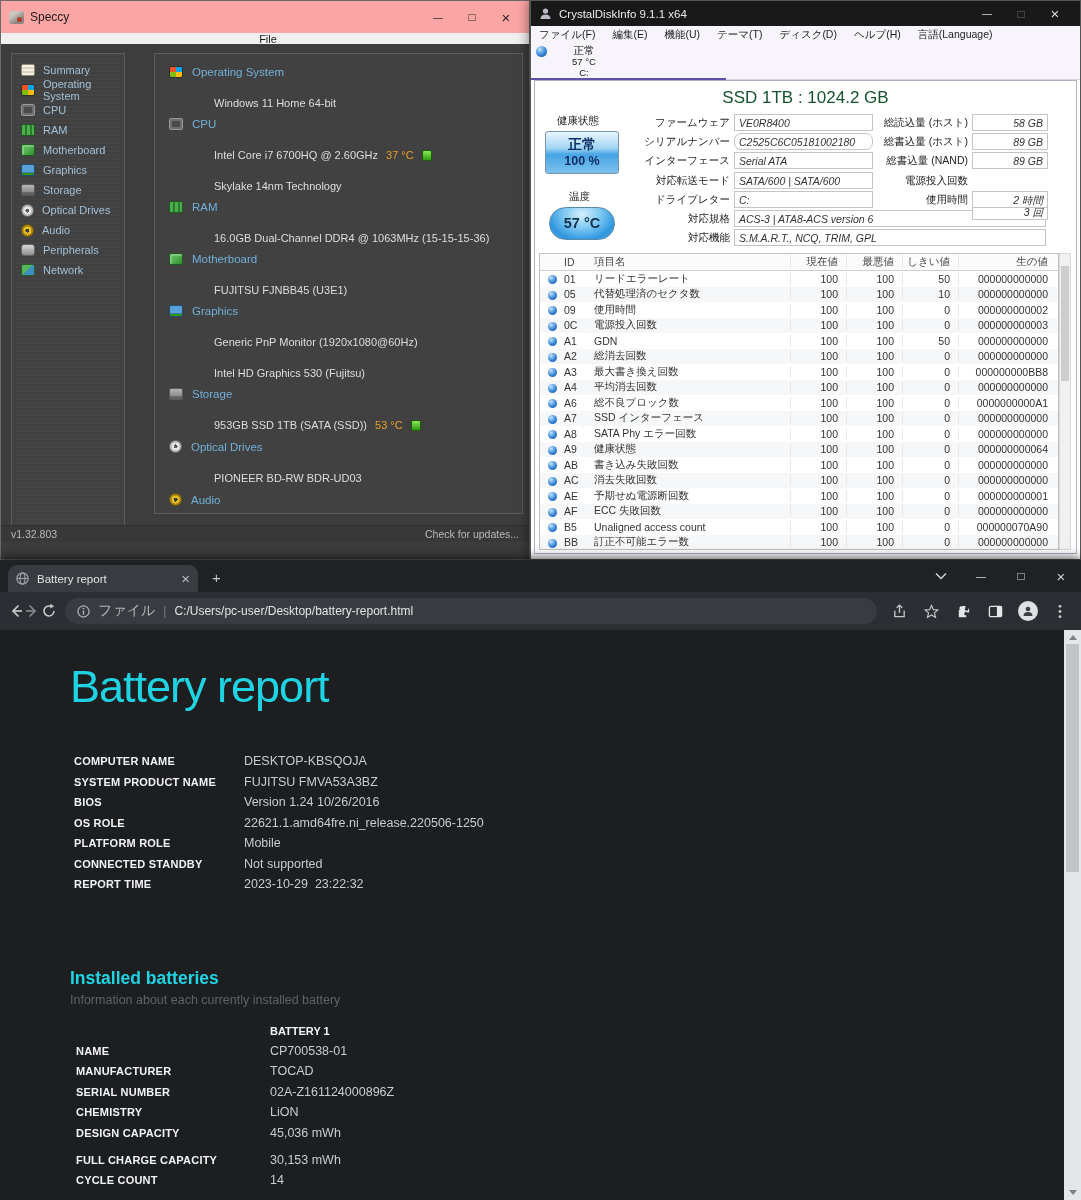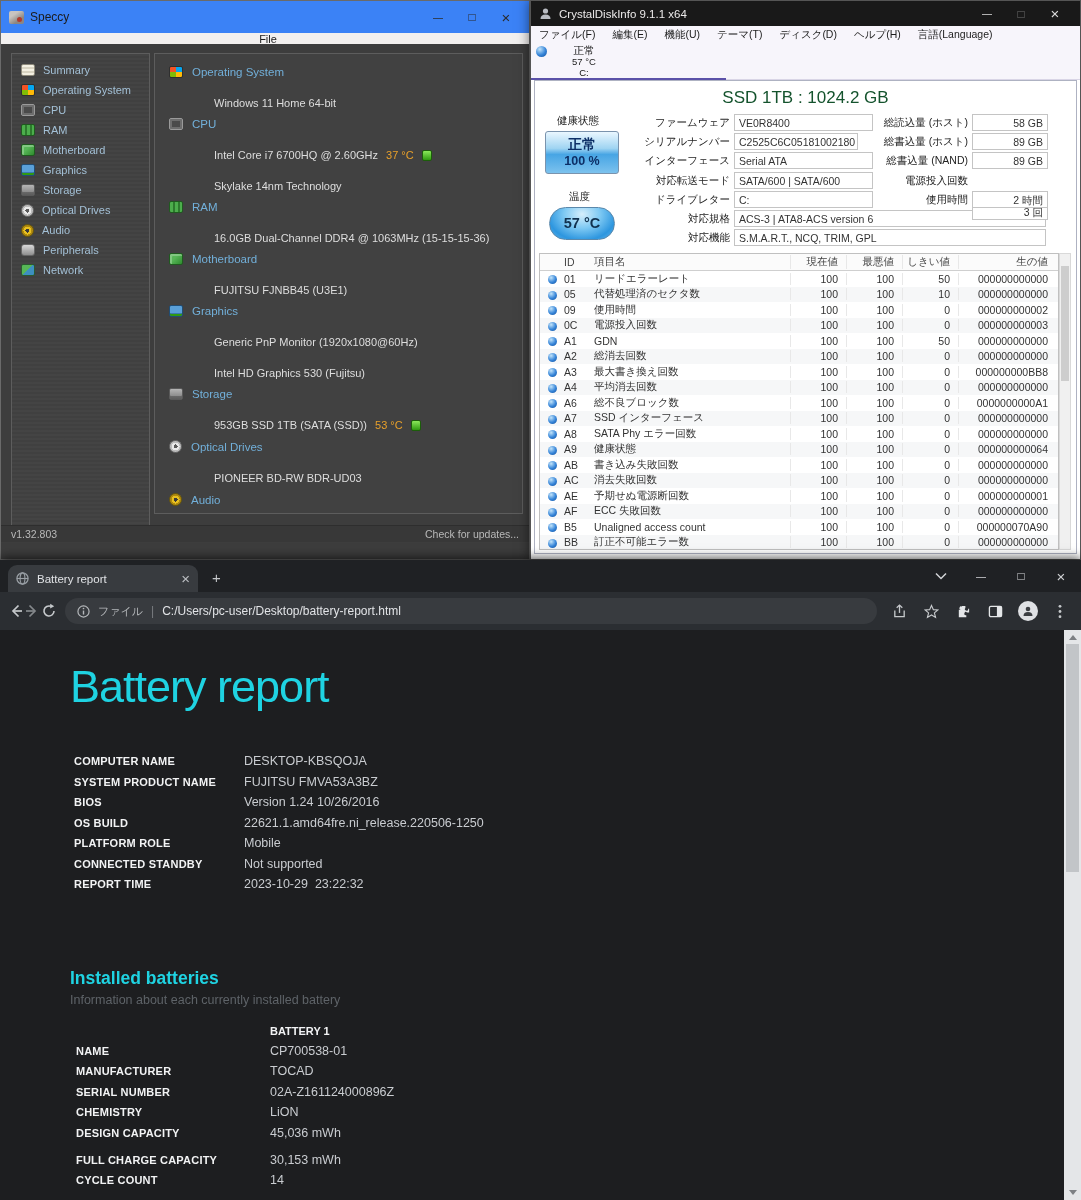--- a/index.html
+++ b/index.html
@@ -4,39 +4,39 @@
 <style>
   * { box-sizing: border-box; margin: 0; padding: 0; }
   html,body { width:1081px; height:1200px; background:#000; overflow:hidden;
               font-family:"Liberation Sans", sans-serif; }
   .canvas { position:relative; width:1081px; height:1200px; background:#101010; }
   .win { position:absolute; overflow:hidden; }
 
   
   .speccy { left:0; top:0; width:530px; height:560px; background:#3d3d3d;
             border:1px solid #6a6a6a; box-shadow:0 0 12px rgba(0,0,0,.6); }
-  .sp-titlebar { height:25px; background:#3b82f6; display:flex; align-items:center; padding:16px 6px; }
+  .sp-titlebar { height:25px; background:#fca5a5; display:flex; align-items:center; padding:16px 6px; }
   .sp-appicon { width:15px; height:13px; border-radius:2px; margin:0 6px 0 2px;
         background:linear-gradient(145deg,#c9c4bf 30%,#8d8680 70%);
         position:relative; }
   .sp-appicon::after{ content:""; position:absolute; right:2px; bottom:2px; width:5px; height:5px;
         border-radius:50%; background:#b03a2e; }
   .sp-title { font-size:12px; color:#1b1b1b; }
   .winbtns { margin-left:auto; display:flex; }
   .winbtn { width:34px; height:25px; display:flex; align-items:center; justify-content:center;
             font-size:12px; color:#2b2b2b; }
   .glyph-min::before{ content:"—"; font-size:10px; }
   .glyph-max::before{ content:"□"; font-size:12px; }
   .glyph-close::before{ content:"×"; font-size:15px; }
   .sp-menubar { height:17px; background:#f2f0ef; display:flex; align-items:center;
                 padding-left:6px; gap:16px; border-bottom:1px solid #d8d6d4;flex-direction:column; }
   .sp-menuitem { font-size:11px; color:#1b1b1b; display:inline-block; }
   .sp-menuitem::first-letter { text-decoration:underline; }
   .sp-body { position:absolute; top:43px; bottom:17px; left:0; right:0; background:#3d3d3d; }
-  .sp-sidebar { position:absolute; left:10px; top:9px; width:139px; bottom:5px;
+  .sp-sidebar { position:absolute; left:10px; top:9px; width:114px; bottom:5px;
                 border:1px solid #5d5d5d; background:#414141; padding-top:6px;
                 background-image:repeating-linear-gradient(180deg, rgba(255,255,255,.015) 0 2px, rgba(0,0,0,.02) 2px 4px); }
   .sp-sideitem { height:20px; display:flex; align-items:center; gap:8px; padding-left:9px; cursor:default; }
   .sp-sideitem span.lbl { font-size:11px; color:#a3c0d6; }
   .sp-main { position:absolute; left:153px; top:9px; right:6px; bottom:28px;
              border:1px solid #5d5d5d; background:#414141; padding:12px 0 0 14px; overflow:hidden; }
   .sp-section { margin-bottom:9px; }
   .sp-sechead { display:flex; align-items:center; gap:9px; }
   .sp-sechead .ttl { font-size:11.5px; color:#72b0da; }
   .sp-secline { font-size:11px; color:#dedede; padding-left:45px; margin-top:19px; display:flex; align-items:center; gap:8px;}
@@ -91,21 +91,21 @@
         background:linear-gradient(180deg,#eaf7ff 0%,#9fd4f2 40%,#47a5e4 55%,#7cc2ee 100%); }
   .health-btn .h1 { font-size:14px; font-weight:700; color:#0d2f66; margin-top:4px; }
   .health-btn .h2 { font-size:12.5px; font-weight:700; color:#0d2f66; }
   .temp-pill { position:absolute; left:14px; top:126px; width:66px; height:33px;
         border-radius:17px; border:1px solid #5a88ab; text-align:center; line-height:31px;
         font-size:14.5px; font-weight:700; color:#11314f; cursor:pointer;
         background:radial-gradient(ellipse at 50% 20%, #d6effc 0%, #7ec9f3 40%, #2d96df 75%, #63b5ea 100%); }
   .frow { position:absolute; height:17px; }
   .flabel { position:absolute; right:0; top:2px; font-size:10.5px; color:#222; white-space:nowrap; }
   .fbox { position:absolute; left:4px; top:0; height:17px; border:1px solid #c4c4c4; background:#fff;
-          font-size:10.5px; color:#333; padding:2px 4px 0 4px; white-space:nowrap; overflow:hidden; }
+          font-size:10.5px; color:#333; padding:2px 4px 0 4px; white-space:nowrap; overflow:hidden;font-style:italic; }
   .fbox.num { text-align:right; }
   .smart { position:absolute; left:4px; top:172px; width:520px; height:297px;
            border:1px solid #c0c0c0; font-size:10.5px; color:#333; background:#fff; overflow:hidden;}
   .srow, .shead { display:flex; align-items:center; height:15.5px; }
   .shead { height:17px; background:#fbfbfb; border-bottom:1px solid #cfcfcf; color:#444; }
   .srow:nth-child(odd) { background:#f6f7f8; }
   .scell-ball { flex:0 0 24px; text-align:center; }
   .scell-ball .ball { width:9px; height:9px; vertical-align:middle; }
   .scell-id { flex:0 0 30px; }
   .scell-name { flex:1 1 auto; }
@@ -127,21 +127,21 @@
   .br-tabclose { font-size:13px; color:#bcbfc3; cursor:pointer; }
   .br-newtab { position:absolute; left:212px; top:9px; font-size:15px; color:#c3c6c9; cursor:pointer; }
   .glyph-plus::before { content:"+"; }
   .br-caption { position:absolute; right:0; top:0; height:32px; display:flex; align-items:center; }
   .br-capbtn { width:40px; height:32px; display:flex; align-items:center; justify-content:center;
                color:#d2d4d7; font-size:12px; cursor:pointer; }
   .br-toolbar { height:38px; background:#2b2e32; display:flex; align-items:center; padding:0 8px; }
   .navbtn { width:28px; height:28px; display:flex; align-items:center; justify-content:center; cursor:pointer; }
   .omnibox { flex:0 0 auto; width:812px; height:26px; margin-left:8px; background:#383b3f;
              border-radius:14px; display:flex; align-items:center; padding:0 12px; gap:8px; }
-  .omni-scheme { font-size:11px; color:#b4b7ba; }
+  .omni-scheme { font-size:14px; color:#b4b7ba; }
   .omni-sep { color:#7a7d81; font-size:12px; }
   .omni-url { font-size:12px; color:#e1e3e6; white-space:nowrap; overflow:hidden; }
   .br-actions { display:flex; align-items:center; margin-left:10px; gap:6px; }
   .actbtn { width:26px; height:26px; display:flex; align-items:center; justify-content:center; cursor:pointer; }
   .avatar { width:20px; height:20px; border-radius:50%; background:#dfe1e4; display:flex;
             align-items:center; justify-content:center; }
   .br-content { position:absolute; top:70px; bottom:0; left:0; right:0; background:#1d1e20; overflow:hidden; }
   .br-scrollbar { position:absolute; right:0; top:0; width:17px; bottom:0; background:#e4e6e8; }
   .br-scrollbar .thumb { position:absolute; left:2px; right:2px; top:14px; height:228px; background:#c2c5c8; }
   .sb-arrow { position:absolute; left:5px; width:0; height:0; border-left:4px solid transparent;
@@ -414,21 +414,21 @@
 
       <div>
 
           <div class="frow mid" style="left: 0px; top: 33px; width: 195px;">
             <span class="flabel">ファームウェア</span>
             <span class="fbox" style="left: 199px; width: 139px;">VE0R8400</span>
           </div>
 
           <div class="frow mid" style="left: 0px; top: 52.2px; width: 195px;">
             <span class="flabel">シリアルナンバー</span>
-            <span class="fbox" style="left: 199px; width: 124px;">C2525C6C05181002180</span>
+            <span class="fbox" style="left: 199px; width: 139px; border-radius: 7px;">C2525C6C05181002180</span>
           </div>
 
           <div class="frow mid" style="left: 0px; top: 71.4px; width: 195px;">
             <span class="flabel">インターフェース</span>
             <span class="fbox" style="left: 199px; width: 139px;">Serial ATA</span>
           </div>
 
           <div class="frow mid" style="left: 0px; top: 90.6px; width: 195px;">
             <span class="flabel">対応転送モード</span>
             <span class="fbox" style="left: 199px; width: 139px;">SATA/600 | SATA/600</span>
@@ -785,21 +785,21 @@
 
             <span class="k">COMPUTER NAME</span>
             <span class="v">DESKTOP-KBSQOJA</span>
 
             <span class="k">SYSTEM PRODUCT NAME</span>
             <span class="v">FUJITSU FMVA53A3BZ</span>
 
             <span class="k">BIOS</span>
             <span class="v">Version 1.24 10/26/2016</span>
 
-            <span class="k">OS BUILD</span>
+            <span class="k">OS ROLE</span>
             <span class="v">22621.1.amd64fre.ni_release.220506-1250</span>
 
             <span class="k">PLATFORM ROLE</span>
             <span class="v">Mobile</span>
 
             <span class="k">CONNECTED STANDBY</span>
             <span class="v">Not supported</span>
 
             <span class="k">REPORT TIME</span>
             <span class="v">2023-10-29  23:22:32</span>

